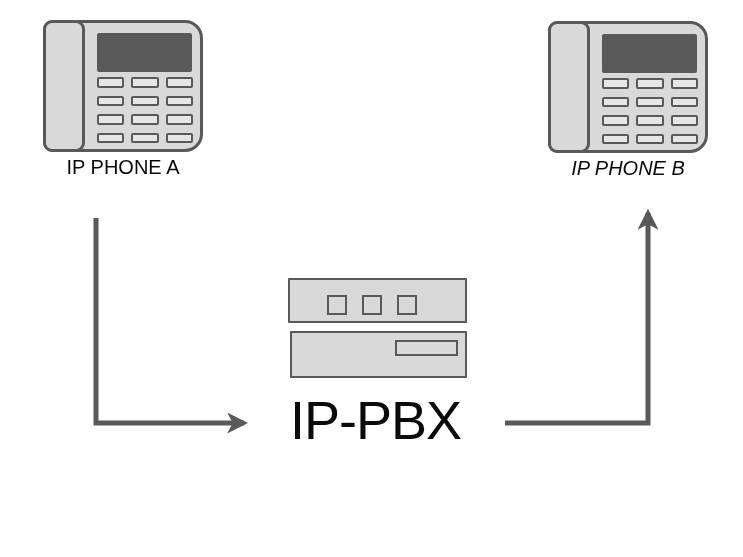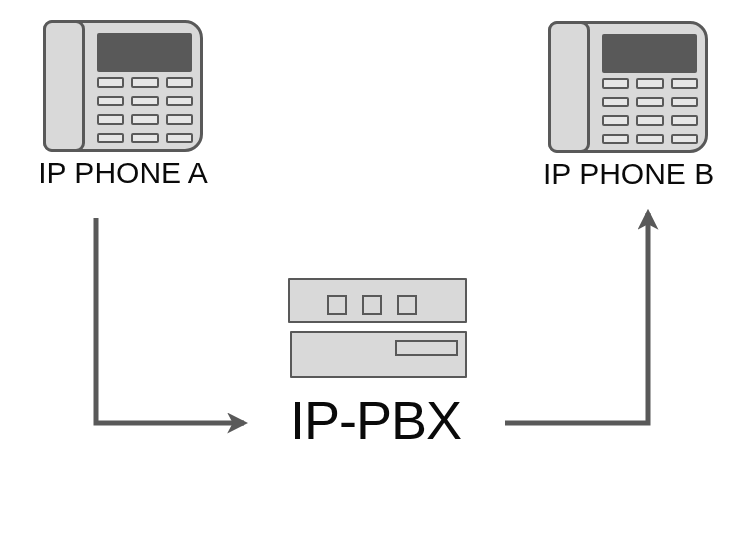--- a/index.html
+++ b/index.html
@@ -63,21 +63,21 @@
   .key {
     background: #e6e6e6;
     border: 2px solid #595959;
     border-radius: 2px;
     box-sizing: border-box;
   }
   
   .node-label {
     position: absolute;
     color: #0a0a0a;
-    font-size: 30px;
+    font-size: 20px;
     letter-spacing: 0px;
     white-space: nowrap;
     text-align: center;
     line-height: 1.1;
   }
   .pbx-label {
     position: absolute;
     color: #0a0a0a;
     font-size: 54px;
     letter-spacing: -1px;
@@ -179,21 +179,21 @@
       <div class="key"></div>
       <div class="key"></div>
       <div class="key"></div>
       <div class="key"></div>
       <div class="key"></div>
       <div class="key"></div>
       <div class="key"></div>
       <div class="key"></div>
     </div>
   </div>
-  <div class="node-label" style="left:543px; top:157px; width:170px;">IP PHONE B</div>
+  <div class="node-label" style="left:543px; top:157px; width:170px;font-style:italic;">IP PHONE B</div>
 
   <div class="pbx">
     <div class="pbx-unit pbx-top">
       <div class="pbx-port p1"></div>
       <div class="pbx-port p2"></div>
       <div class="pbx-port p3"></div>
     </div>
     <div class="pbx-unit pbx-bottom">
       <div class="pbx-slot"></div>
     </div>

